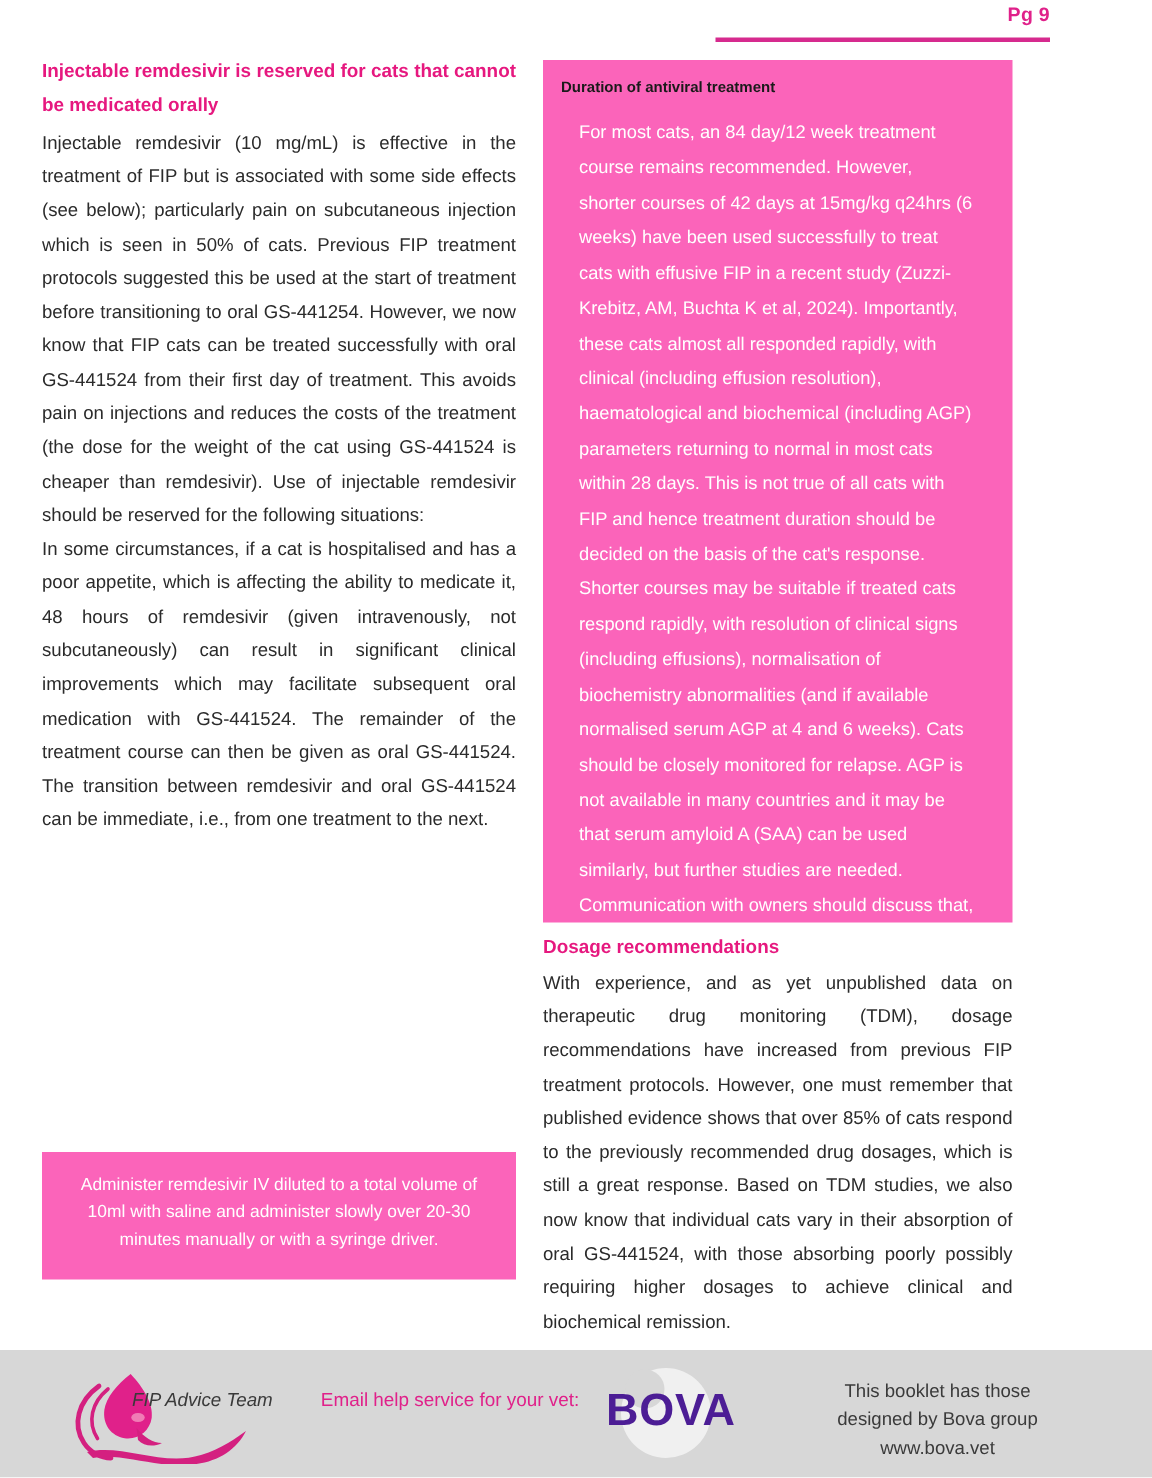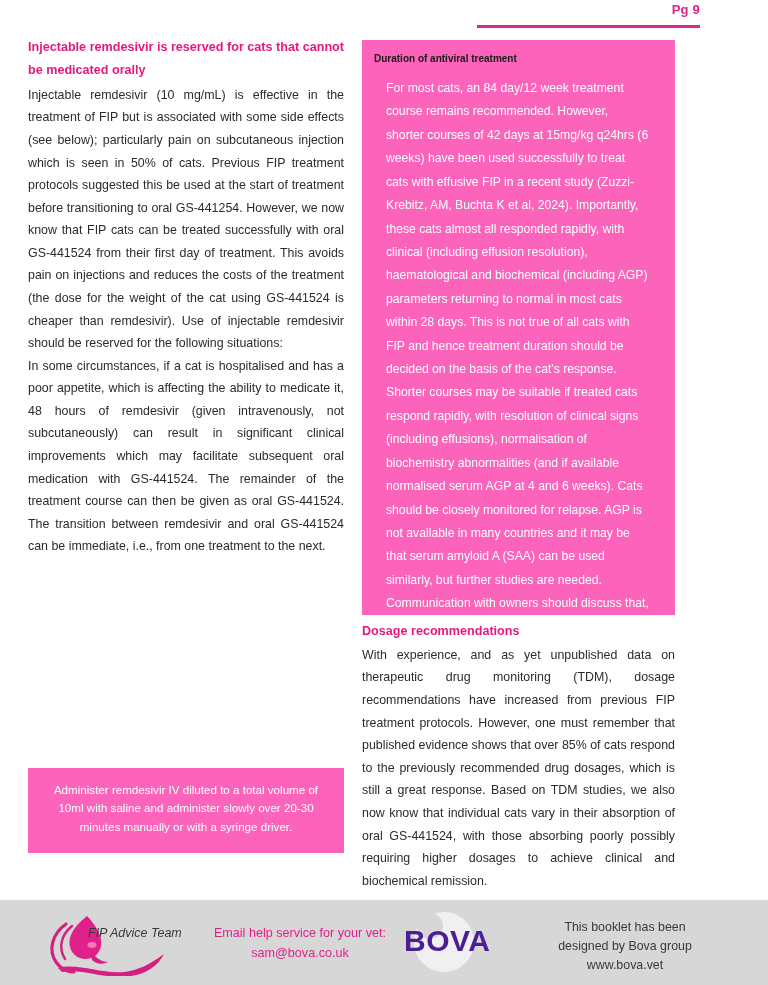--- a/index.html
+++ b/index.html
@@ -264,29 +264,28 @@
       <path d="M30 14 C16 24 12 40 20 52 C24 58 31 62 38 62" fill="none" stroke="#d42080" stroke-width="3.2" stroke-linecap="round"></path>
       <path d="M36 16 C25 25 22 38 29 49" fill="none" stroke="#d42080" stroke-width="2.4" stroke-linecap="round"></path>
       <path d="M55 42 C60 48 66 52 72 52 C66 55 60 54 56 50 Z" fill="#d42080"></path>
       <path d="M22 58 C45 52 72 68 98 60 C112 56 122 48 128 44 C122 56 110 64 95 66 C70 70 46 58 26 62 Z" fill="#d42080"></path>
       <ellipse cx="56" cy="35" rx="4.5" ry="3" fill="#f07cb5"></ellipse>
     </svg>
     <div class="fip-logo-text">FIP Advice Team</div>
 
     <div class="email-block">
       <div>Email help service for your vet:</div>
-      <div>sam@bova.co.uk</div>
     </div>
 
     <svg class="bova-logo" viewBox="0 0 135 62">
       <circle cx="44" cy="30" r="30" fill="#ffffff" opacity="0.62"></circle>
       <circle cx="30" cy="14" r="13" fill="#d7d7d7"></circle>
     </svg>
     <div class="bova-wordmark">BOVA</div>
 
     <div class="booklet-block">
-      <div>This booklet has been</div>
+      <div>This booklet has those</div>
       <div>designed by Bova group</div>
       <div>www.bova.vet</div>
     </div>
 
   </div>
 </div>
 
 </body></html>

